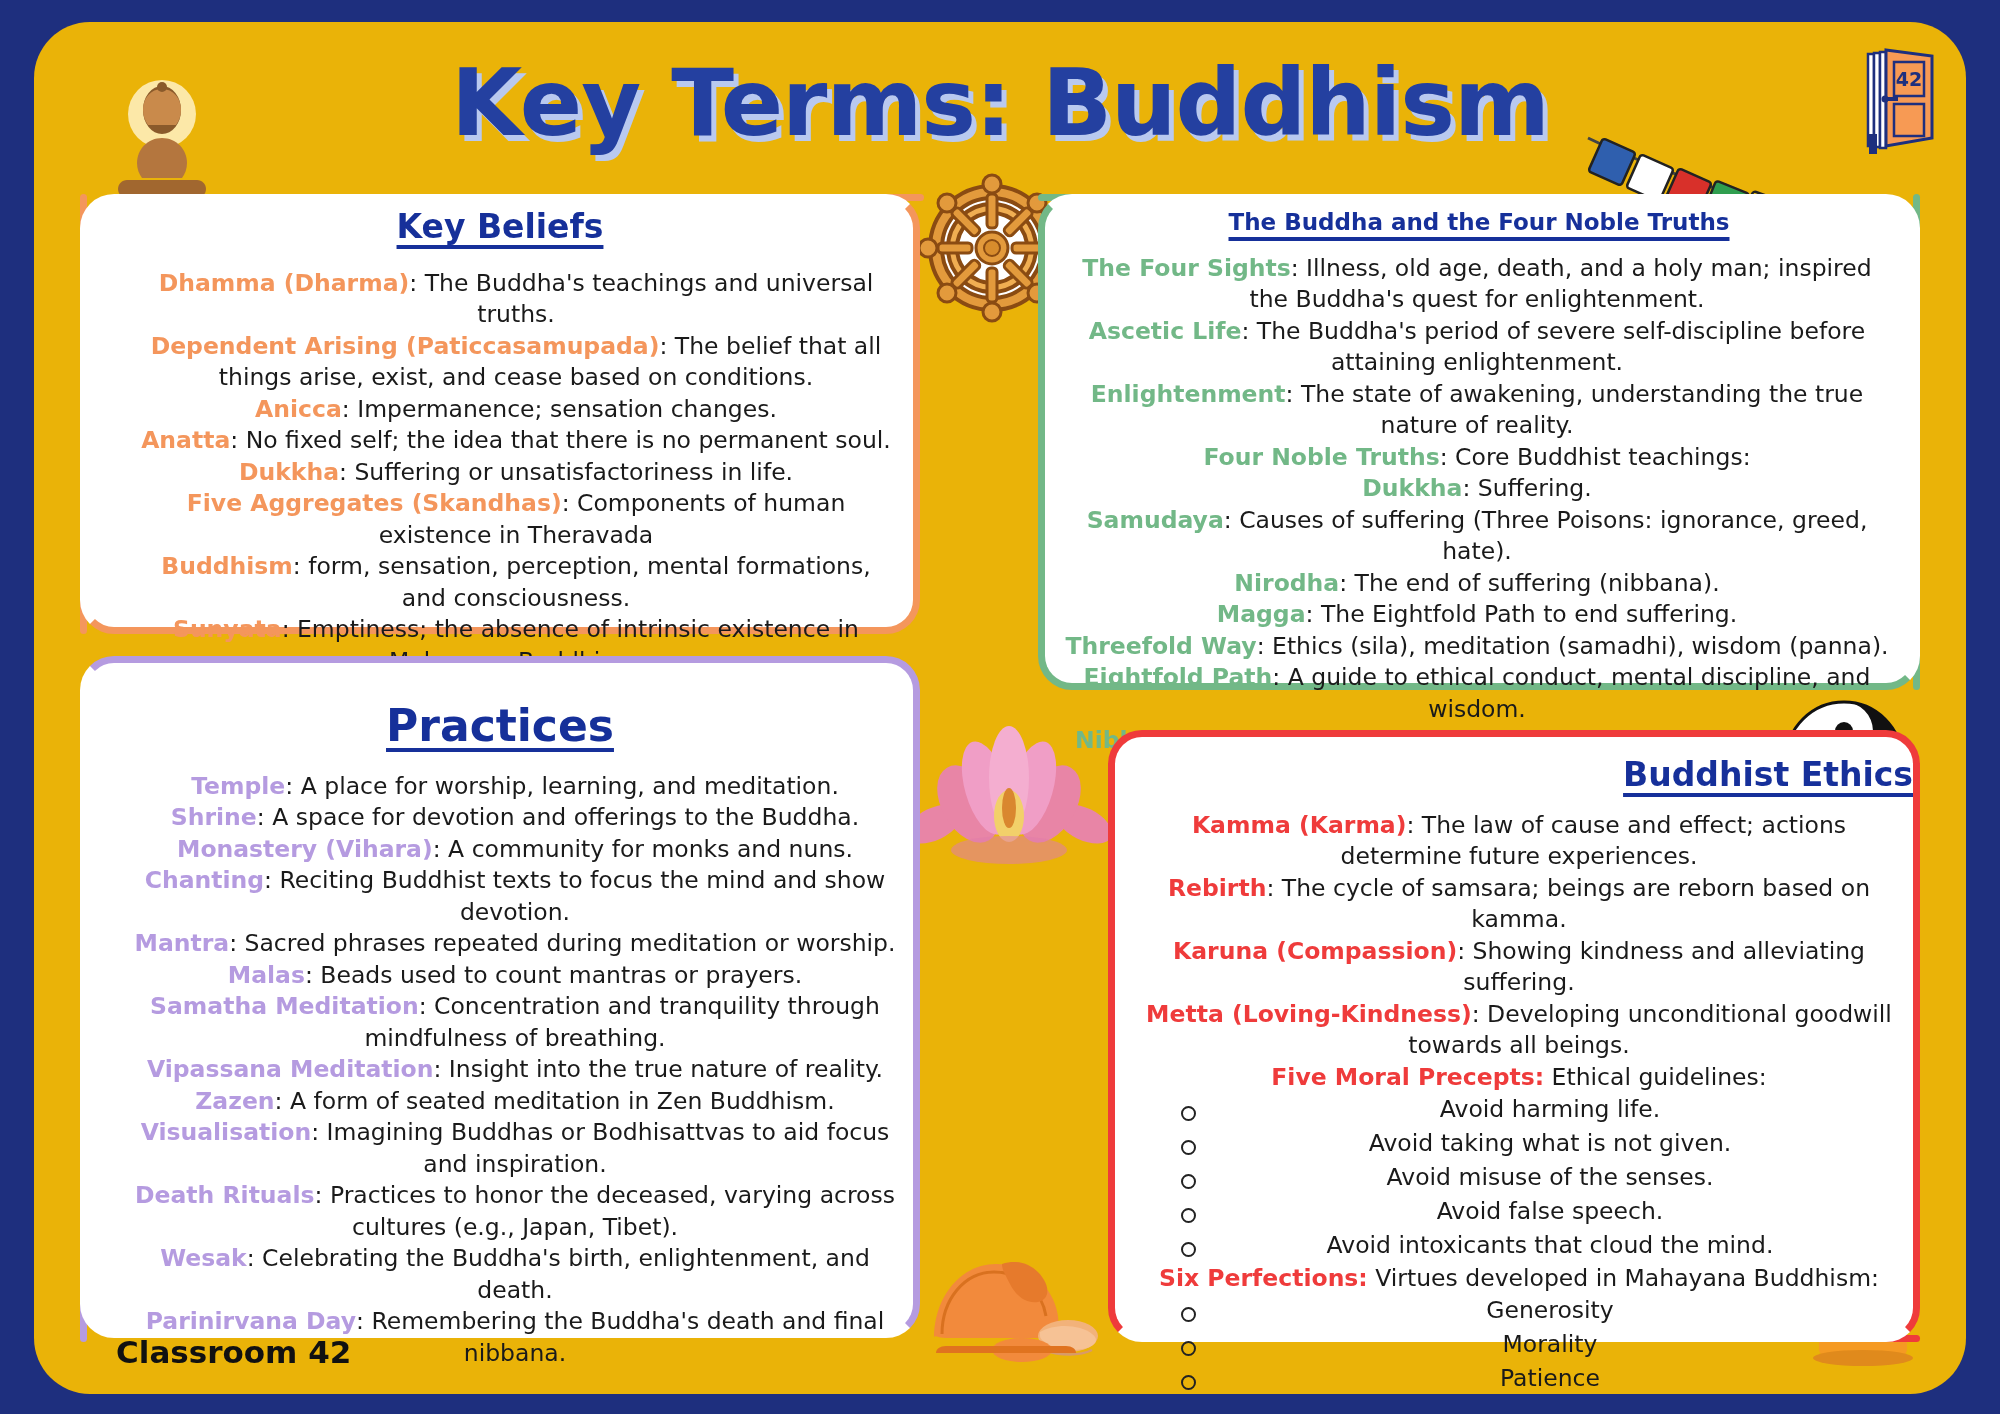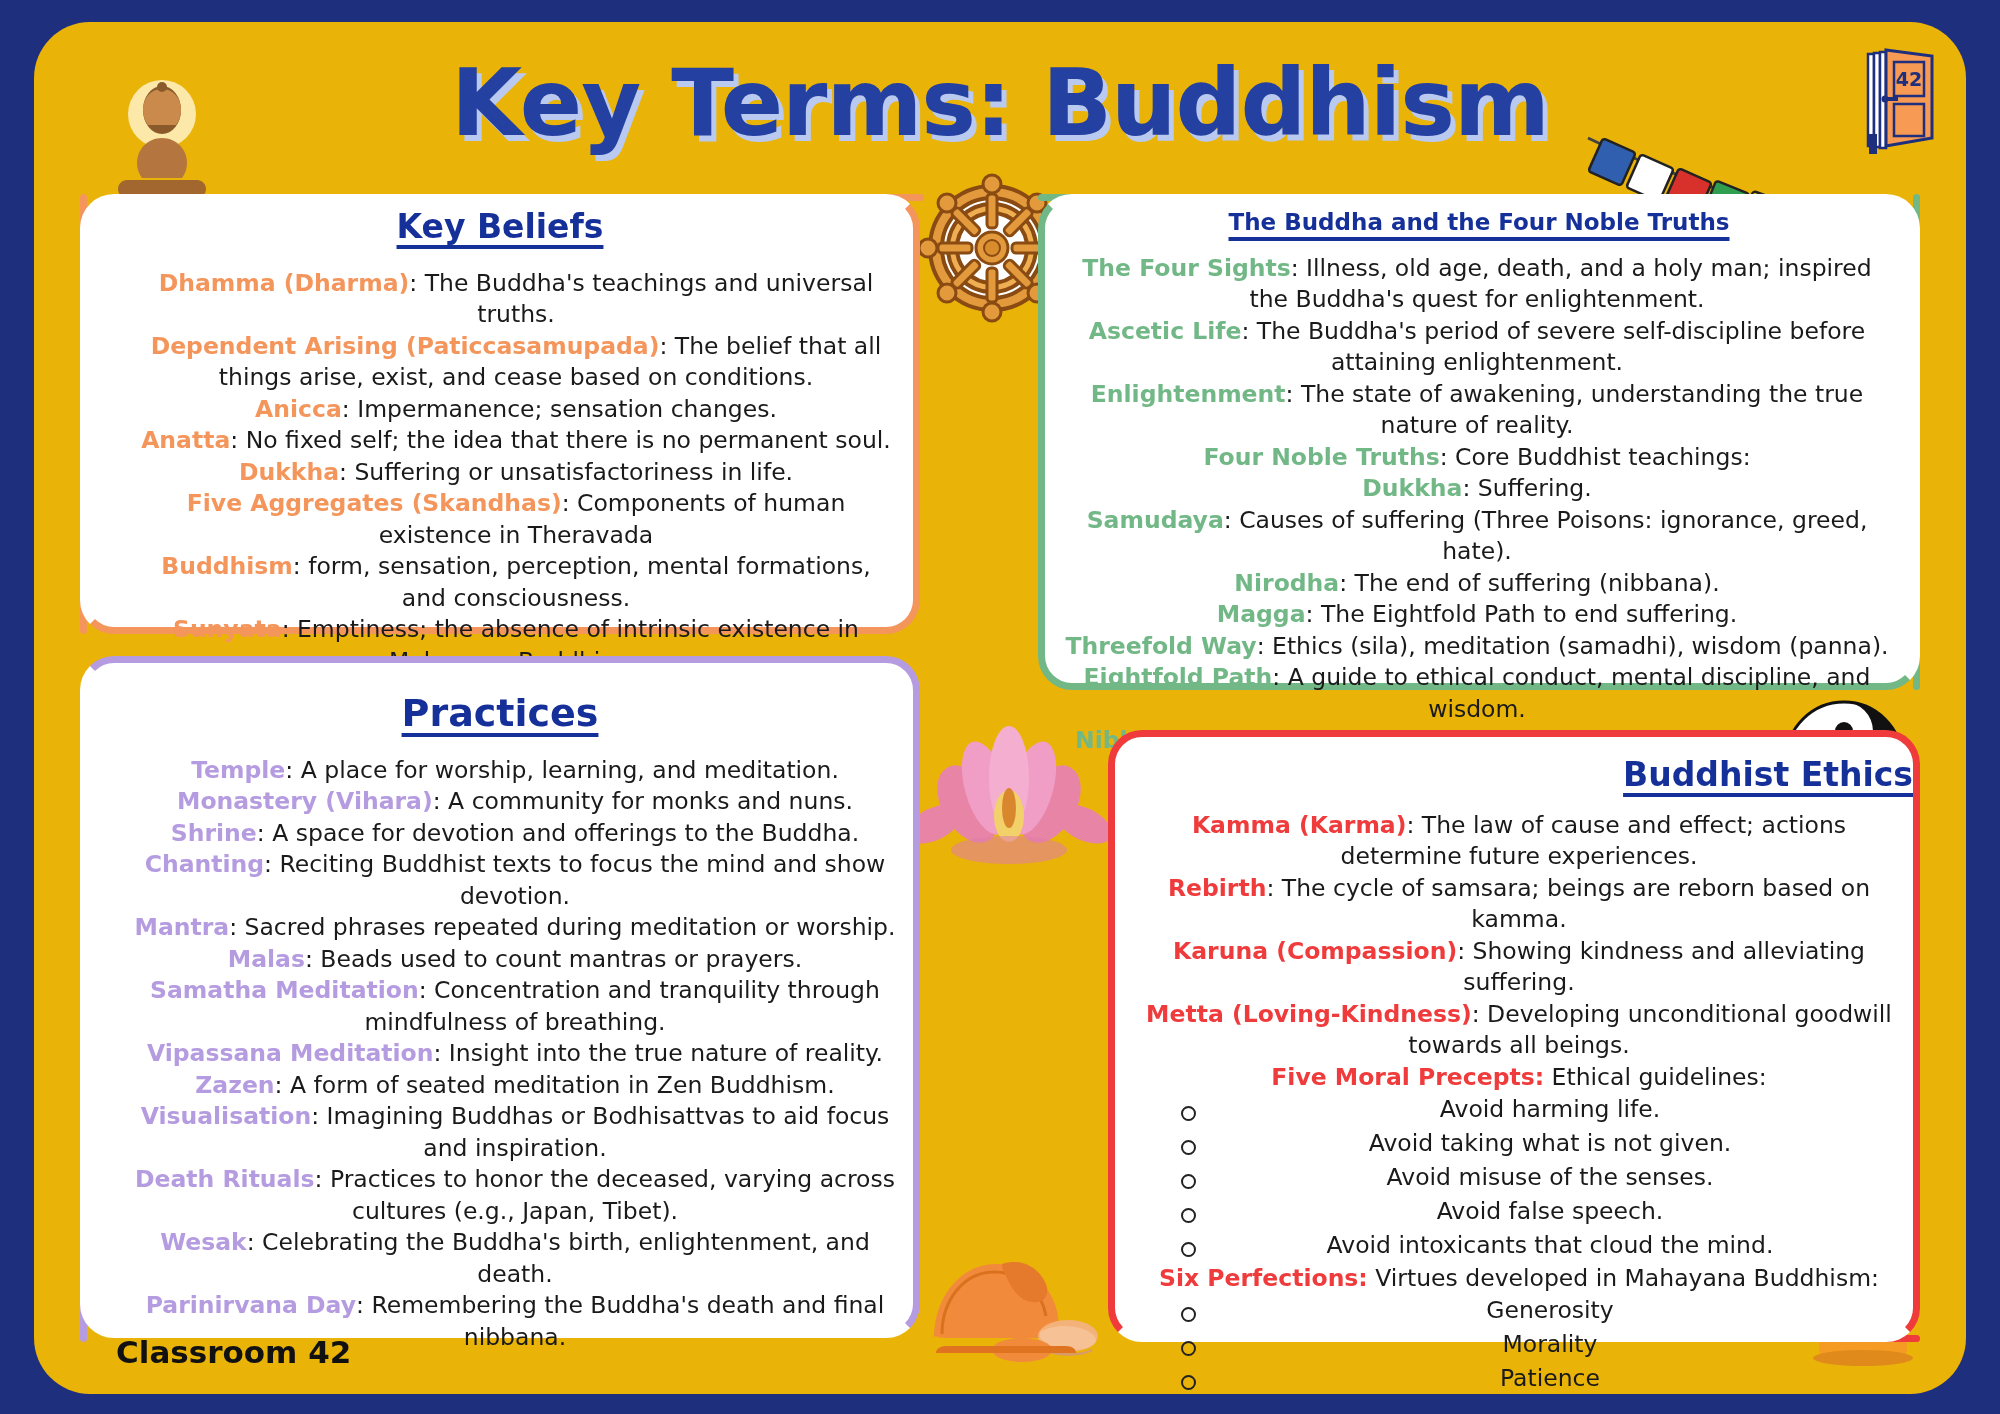--- a/index.html
+++ b/index.html
@@ -98,21 +98,21 @@
   #card-buddha .term { color: #72b887; }
 
   
   #card-practices {
     left: 46px; top: 634px; width: 840px; height: 682px;
     border: 7px solid #b59be0;
     border-bottom-color: transparent;
     border-left-color: transparent;
   }
   #practices-edge-l { position:absolute; left:46px; top:700px; width:7px; height:620px; background:#b59be0; border-radius:4px;}
-  #card-practices .card-title { font-size: 38px; margin-top: 28px; }
+  #card-practices .card-title { font-size: 44px; margin-top: 37px; }
   #card-practices .entries { padding: 20px 14px 0 44px; font-size: 23.5px; }
   #card-practices .term { color: #b59be0; }
 
   
   #card-ethics {
     left: 1074px; top: 708px; width: 812px; height: 612px;
     border: 7px solid #ef3b3b;
     border-bottom-color: transparent;
   }
   #ethics-edge-b { position:absolute; left:1120px; top:1313px; width:766px; height:7px; background:#ef3b3b; border-radius:4px;}
@@ -327,22 +327,22 @@
       <div class="entry"><span class="term">Eightfold Path</span><span>: A guide to ethical conduct, mental discipline, and wisdom.</span></div>
       <div class="entry"><span class="term">Nibbana (Nirvana)</span><span>: The ultimate goal; freedom from suffering and rebirth.</span></div>
     </div>
   </div>
 
   <div id="practices-edge-l"></div>
   <div class="card" id="card-practices">
     <div class="card-title">Practices</div>
     <div class="entries">
       <div class="entry"><span class="term">Temple</span><span>: A place for worship, learning, and meditation.</span></div>
+      <div class="entry"><span class="term">Shrine</span><span>: A space for devotion and offerings to the Buddha.</span></div>
       <div class="entry"><span class="term">Monastery (Vihara)</span><span>: A community for monks and nuns.</span></div>
-      <div class="entry"><span class="term">Shrine</span><span>: A space for devotion and offerings to the Buddha.</span></div>
       <div class="entry"><span class="term">Chanting</span><span>: Reciting Buddhist texts to focus the mind and show devotion.</span></div>
       <div class="entry"><span class="term">Mantra</span><span>: Sacred phrases repeated during meditation or worship.</span></div>
       <div class="entry"><span class="term">Malas</span><span>: Beads used to count mantras or prayers.</span></div>
       <div class="entry"><span class="term">Samatha Meditation</span><span>: Concentration and tranquility through mindfulness of breathing.</span></div>
       <div class="entry"><span class="term">Vipassana Meditation</span><span>: Insight into the true nature of reality.</span></div>
       <div class="entry"><span class="term">Zazen</span><span>: A form of seated meditation in Zen Buddhism.</span></div>
       <div class="entry"><span class="term">Visualisation</span><span>: Imagining Buddhas or Bodhisattvas to aid focus and inspiration.</span></div>
       <div class="entry"><span class="term">Death Rituals</span><span>: Practices to honor the deceased, varying across cultures (e.g., Japan, Tibet).</span></div>
       <div class="entry"><span class="term">Wesak</span><span>: Celebrating the Buddha's birth, enlightenment, and death.</span></div>
       <div class="entry"><span class="term">Parinirvana Day</span><span>: Remembering the Buddha's death and final nibbana.</span></div>

